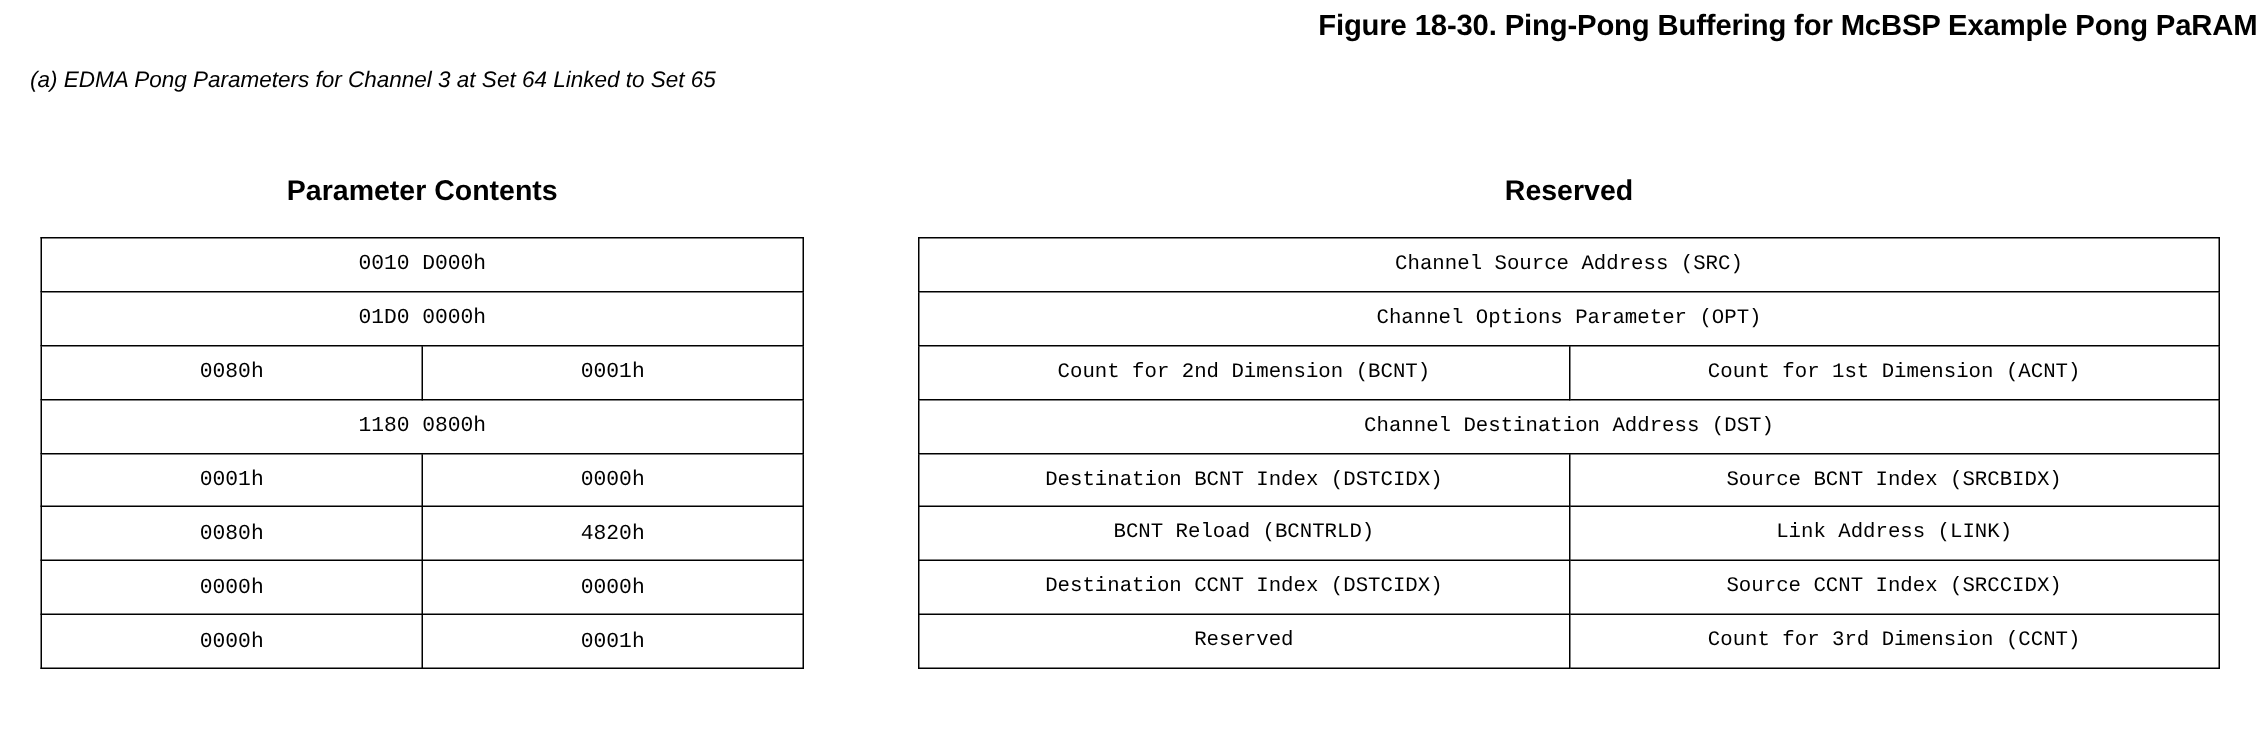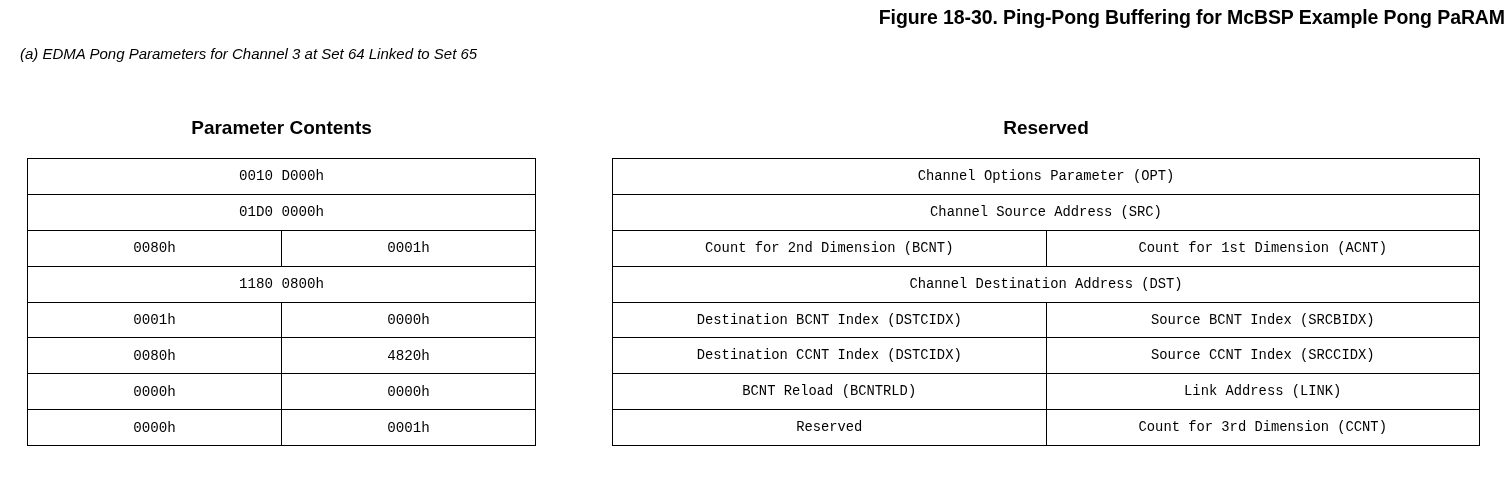--- a/index.html
+++ b/index.html
@@ -132,42 +132,42 @@
     </tbody>
 </table>
 
 <table id="table-parameter" class="param-table">
   <colgroup>
       <col class="half">
       <col class="half">
     </colgroup>
   <tbody>
       <tr>
-        <td colspan="2">Channel Options Parameter (OPT)</td>
+        <td colspan="2">Channel Source Address (SRC)</td>
       </tr>
       <tr>
-        <td colspan="2">Channel Source Address (SRC)</td>
+        <td colspan="2">Channel Options Parameter (OPT)</td>
       </tr>
       <tr>
         <td>Count for 2nd Dimension (BCNT)</td>
         <td>Count for 1st Dimension (ACNT)</td>
       </tr>
       <tr>
         <td colspan="2">Channel Destination Address (DST)</td>
       </tr>
       <tr>
         <td>Destination BCNT Index (DSTCIDX)</td>
         <td>Source BCNT Index (SRCBIDX)</td>
       </tr>
       <tr>
+        <td>BCNT Reload (BCNTRLD)</td>
+        <td>Link Address (LINK)</td>
+      </tr>
+      <tr>
         <td>Destination CCNT Index (DSTCIDX)</td>
         <td>Source CCNT Index (SRCCIDX)</td>
-      </tr>
-      <tr>
-        <td>BCNT Reload (BCNTRLD)</td>
-        <td>Link Address (LINK)</td>
       </tr>
       <tr>
         <td>Reserved</td>
         <td>Count for 3rd Dimension (CCNT)</td>
       </tr>
     </tbody>
 </table>
 
 </body></html>

